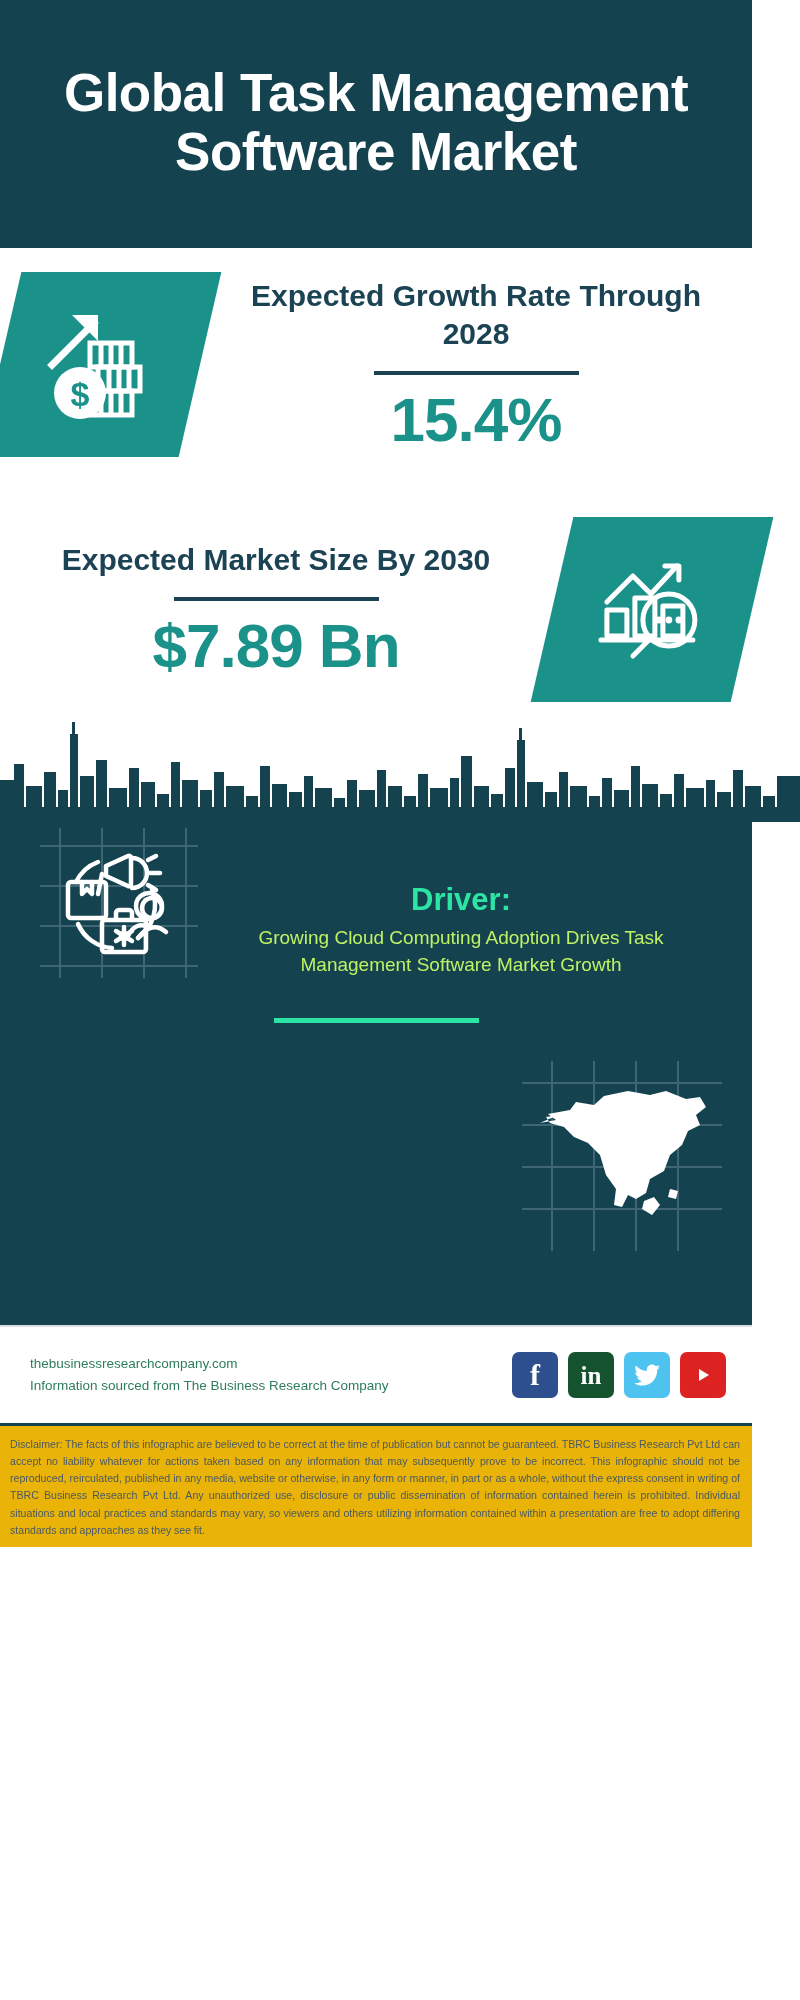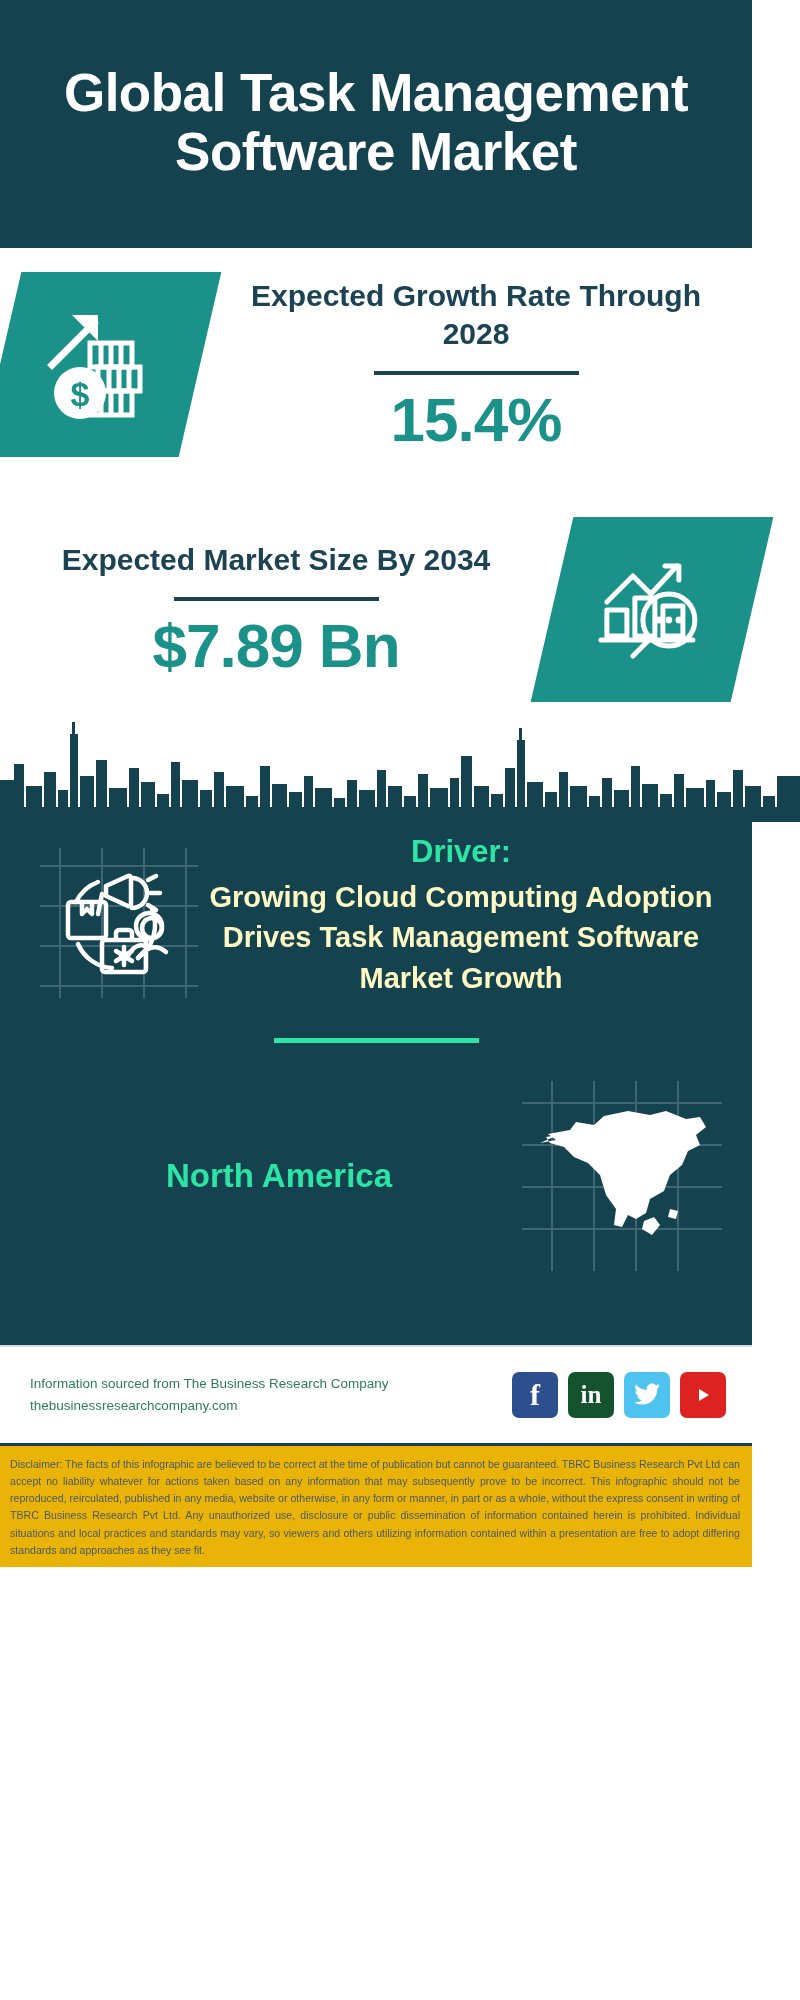--- a/index.html
+++ b/index.html
@@ -88,23 +88,23 @@
   .grid-icon-box svg { position:absolute; inset:0; }
 
   .driver-text { flex: 1; text-align: center; padding-left: 6px; padding-top: 6px; }
   .driver-title {
     color: #2ce5a5;
     font-size: 31px;
     font-weight: 700;
     margin-bottom: 7px;
   }
   .driver-body {
-    color: #fef9c3;
-    font-size: 29px;
-    font-weight: 700;
+    color: #bef264;
+    font-size: 19px;
+    font-weight: 400;
     line-height: 1.39;
   }
 
   .mint-rule {
     width: 205px;
     height: 5px;
     background: #2ce5a5;
     margin: 40px auto 0;
   }
 
@@ -236,21 +236,21 @@
             </g>
             <g fill="#ffffff">
               <circle cx="66" cy="66" r="3.4"></circle>
               <circle cx="76" cy="66" r="3.4"></circle>
               <circle cx="86" cy="66" r="3.4"></circle>
             </g>
           </svg>
         </div>
       </div>
       <div class="stat-text">
-        <div class="stat-label">Expected Market Size By 2034</div>
+        <div class="stat-label">Expected Market Size By 2030</div>
         <div class="stat-rule"></div>
         <div class="stat-value">$7.89 Bn</div>
       </div>
     </div>
   </div>
 
   <svg class="skyline" viewBox="0 0 800 120" preserveAspectRatio="none">
     <rect x="0" y="105" width="800" height="15" fill="#15424f"></rect>
     <g fill="#15424f">
       <rect x="0" y="78" width="14" height="42"></rect>
@@ -358,21 +358,20 @@
       <div class="driver-text">
         <div class="driver-title">Driver:</div>
         <div class="driver-body">Growing Cloud Computing Adoption Drives Task Management Software Market Growth</div>
       </div>
     </div>
 
     <div class="mint-rule"></div>
 
     <div class="region-block">
       <div class="region-text">
-        <div class="region-name">North America</div>
       </div>
       <div class="map-box">
         <svg width="200" height="190" viewBox="0 0 200 190">
           <g stroke="#3f6675" stroke-width="2" fill="none">
             <line x1="30" y1="0" x2="30" y2="190"></line>
               <line x1="72" y1="0" x2="72" y2="190"></line>
             <line x1="114" y1="0" x2="114" y2="190"></line>
               <line x1="156" y1="0" x2="156" y2="190"></line>
             <line x1="0" y1="22" x2="200" y2="22"></line>
               <line x1="0" y1="64" x2="200" y2="64"></line>
@@ -384,22 +383,22 @@
           <path fill="#ffffff" d="M148 128 l8 2 l-2 8 l-8 -2 z"></path>
         </svg>
       </div>
     </div>
 
     <div class="dark-pad"></div>
   </div>
 
   <div class="source-bar">
     <div class="source-text">
+      <div>thebusinessresearchcompany.com</div>
       <div>Information sourced from The Business Research Company</div>
-      <div>thebusinessresearchcompany.com</div>
     </div>
     <div class="socials">
       <div class="soc fb">
         <span class="glyph">f</span>
       </div>
       <div class="soc li">
         <span class="glyph" style="font-size:25px;">in</span>
       </div>
       <div class="soc tw">
         <svg width="27" height="23" viewBox="0 0 27 23">

